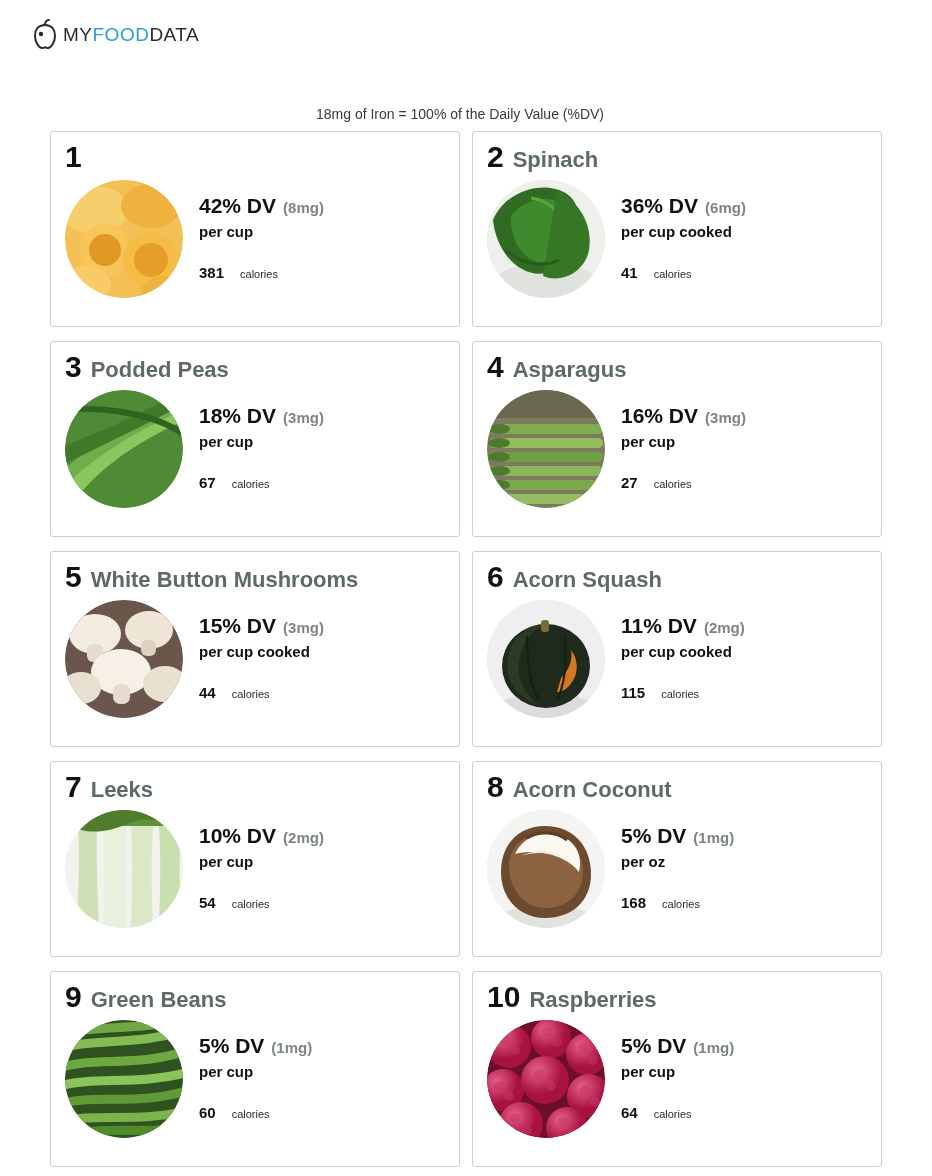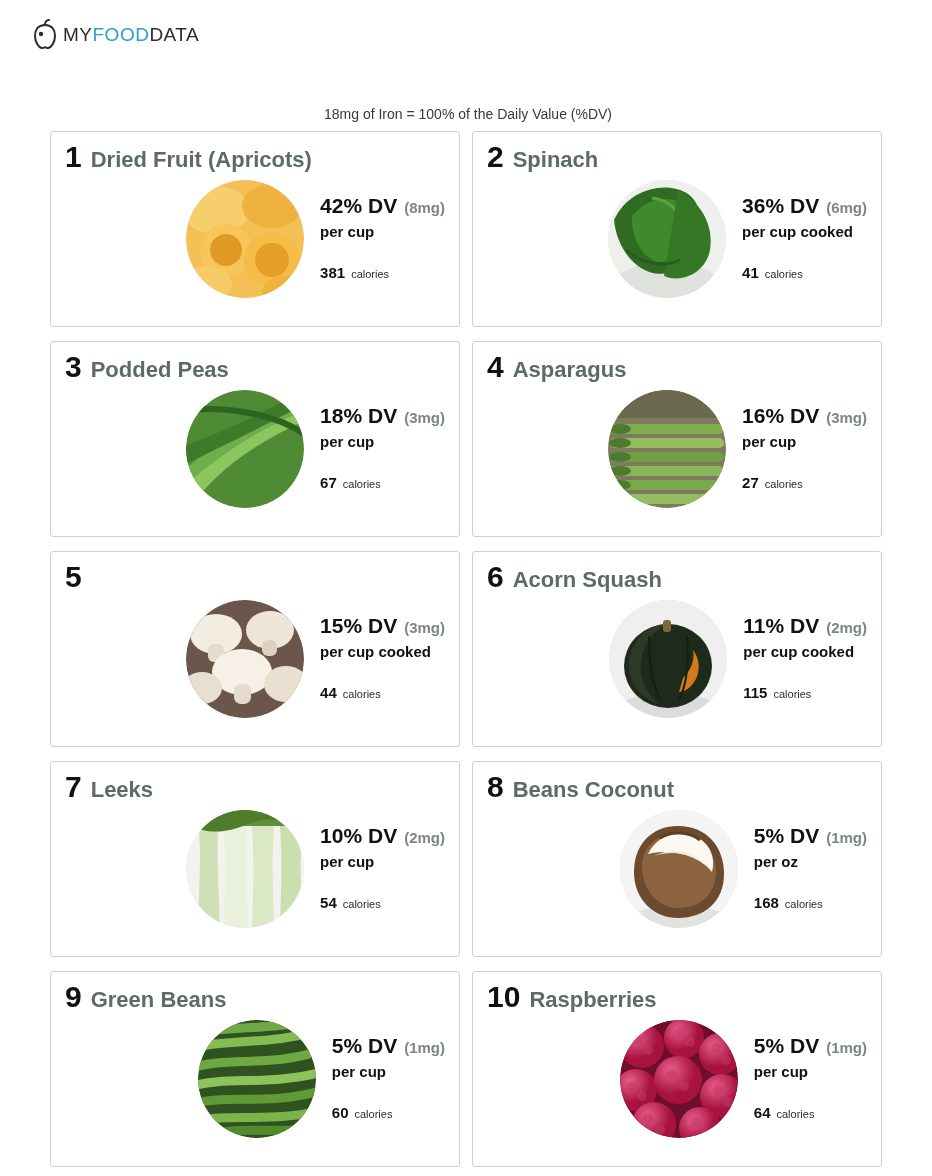--- a/index.html
+++ b/index.html
@@ -53,21 +53,21 @@
     width: 932px;
     text-align: center;
     font-size: 30px;
     font-weight: bold;
     color: #1a1a1a;
     letter-spacing: -0.2px;
   }
   .subtitle {
     position: absolute;
     top: 106px;
-    left: 12px;
+    left: 4px;
     width: 912px;
     text-align: center;
     font-size: 14px;
     color: #3a3a3a;
   }
 
   
   .grid {
     position: absolute;
     top: 131px;
@@ -102,21 +102,20 @@
     font-size: 22px;
     font-weight: bold;
     color: #5e6a6a;
     line-height: 1.1;
   }
   .card-body {
     display: flex;
     align-items: flex-start;
     gap: 16px;
     margin-top: 8px;
-    justify-content: flex-end;
   }
   .thumb {
     width: 118px;
     height: 118px;
     border-radius: 50%;
     flex: 0 0 118px;
     overflow: hidden;
     position: relative;
     background: #e8e8e8;
   }
@@ -140,21 +139,21 @@
   .serving {
     font-size: 15px;
     font-weight: bold;
     color: #111111;
     margin-top: 5px;
   }
   .cal-line {
     margin-top: 24px;
     display: flex;
     align-items: baseline;
-    gap: 6px;
+    gap: 16px;
   }
   .cal-num {
     font-size: 15px;
     font-weight: bold;
     color: #111111;
   }
   .cal-label {
     font-size: 11px;
     color: #2b2b2b;
   }
@@ -177,21 +176,20 @@
     </span>
   </div>
 
   <div class="subtitle">18mg of Iron = 100% of the Daily Value (%DV)</div>
 
   <div class="grid">
 
     <div class="card">
       <div class="card-head">
         <span class="rank">1</span>
-        <span class="food-name">Dried Fruit (Apricots)</span>
       </div>
       <div class="card-body">
         <div class="thumb">
           <svg viewBox="0 0 118 118">
             <defs>
                 <clipPath id="c1">
                   <circle cx="59" cy="59" r="59"></circle>
                 </clipPath>
               </defs>
             <g clip-path="url(#c1)">
@@ -340,20 +338,21 @@
             <span class="cal-num">27</span>
             <span class="cal-label">calories</span>
           </div>
         </div>
       </div>
     </div>
 
     <div class="card">
       <div class="card-head">
         <span class="rank">5</span>
+        <span class="food-name">White Button Mushrooms</span>
       </div>
       <div class="card-body">
         <div class="thumb">
           <svg viewBox="0 0 118 118">
             <defs>
                 <clipPath id="c5">
                   <circle cx="59" cy="59" r="59"></circle>
                 </clipPath>
               </defs>
             <g clip-path="url(#c5)">
@@ -457,21 +456,21 @@
             <span class="cal-num">54</span>
             <span class="cal-label">calories</span>
           </div>
         </div>
       </div>
     </div>
 
     <div class="card">
       <div class="card-head">
         <span class="rank">8</span>
-        <span class="food-name">Beans Coconut</span>
+        <span class="food-name">Acorn Coconut</span>
       </div>
       <div class="card-body">
         <div class="thumb">
           <svg viewBox="0 0 118 118">
             <defs>
                 <clipPath id="c8">
                   <circle cx="59" cy="59" r="59"></circle>
                 </clipPath>
               </defs>
             <g clip-path="url(#c8)">

